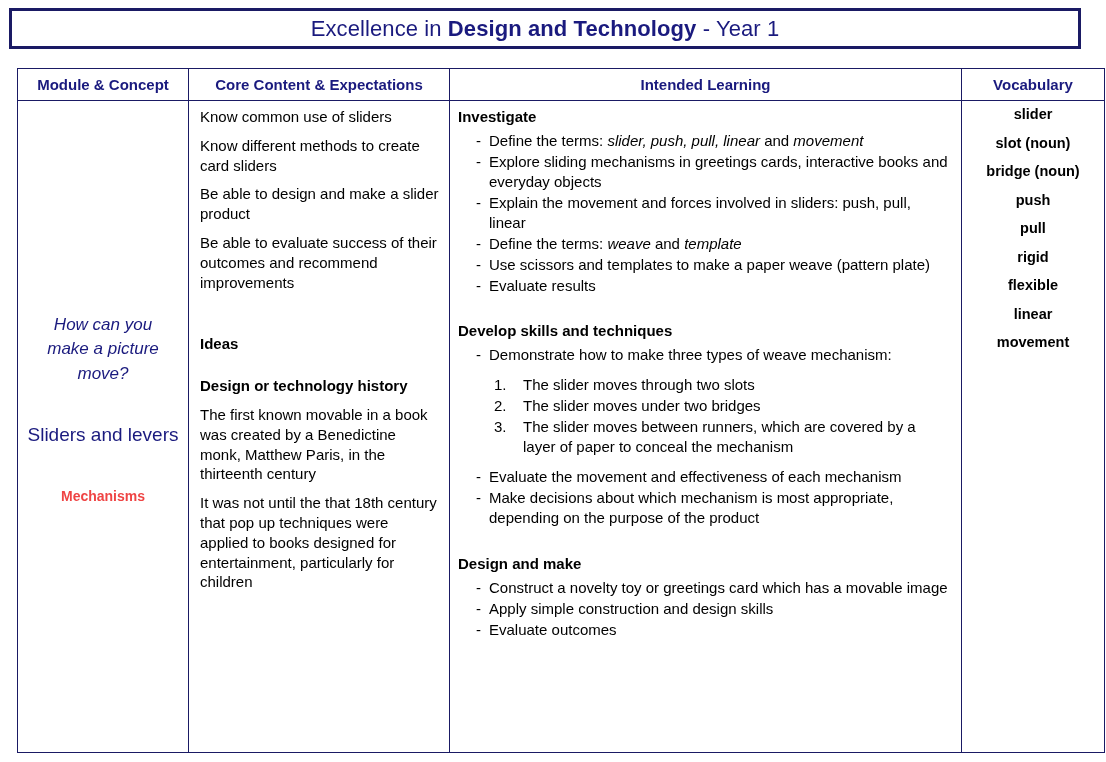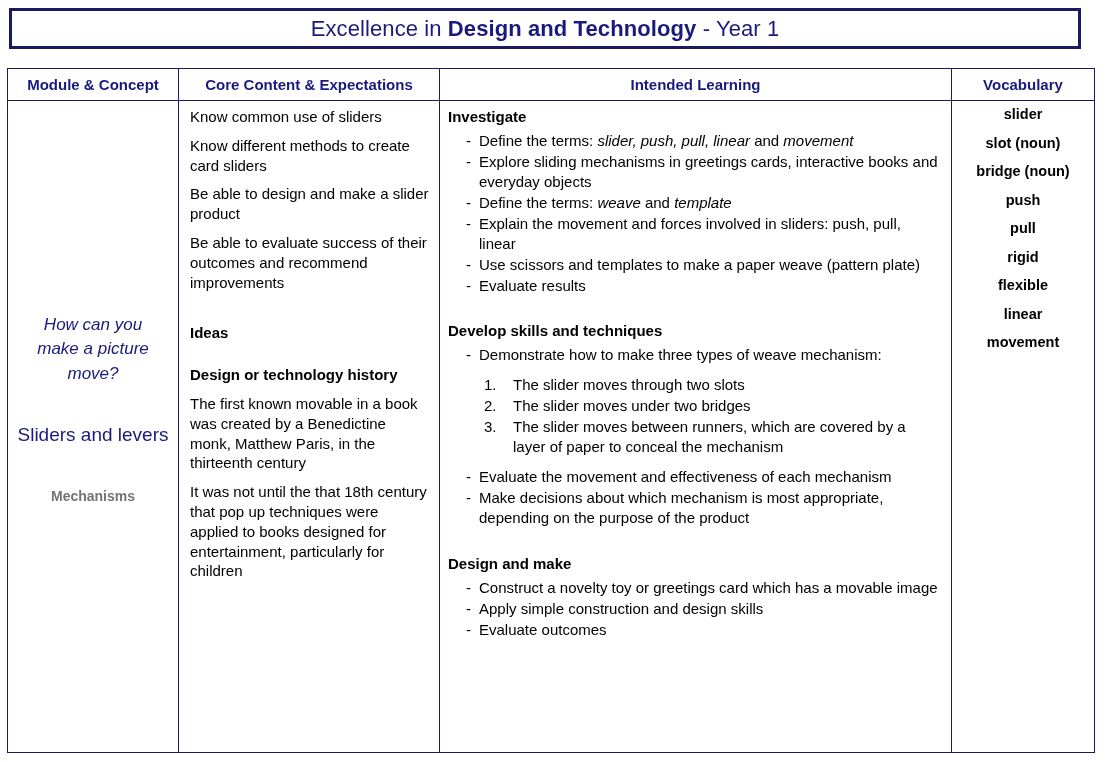--- a/index.html
+++ b/index.html
@@ -39,21 +39,21 @@
     font-size: 22px;
     color: #1a1a7e;
     letter-spacing: 0.1px;
     white-space: nowrap;
   }
   .title-text .strong { font-weight: bold; }
 
   
   .grid {
     position: absolute;
-    left: 7px;
+    left: 17px;
     top: 68px;
     width: 1088px;
     height: 685px;
     box-sizing: border-box;
     border: 1.5px solid #1a1a64;
     display: grid;
     grid-template-columns: 171px 261px 512px 142px;
     grid-template-rows: 32px 1fr;
   }
   .cell {
@@ -98,38 +98,38 @@
   }
   .module-topic {
     font-size: 19px;
     color: #1a1a7e;
     line-height: 1.45;
     margin: 0 0 40px 0;
   }
   .module-concept {
     font-size: 14px;
     font-weight: bold;
-    color: #737373;
+    color: #ef4444;
     margin: 0;
   }
 
   
   .col-core {
     padding: 6px 9px 6px 11px;
     font-size: 15px;
     line-height: 1.32;
   }
   .col-core p {
     margin: 0 0 9px 0;
   }
   .col-core .sec-head {
     font-weight: bold;
     margin: 22px 0 9px 0;
   }
-  .col-core .sec-head.first-head { margin-top: 31px; }
+  .col-core .sec-head.first-head { margin-top: 42px; }
   .col-core em { font-style: italic; }
 
   
   .col-learning {
     padding: 6px 10px 6px 8px;
     font-size: 15px;
     line-height: 1.33;
   }
   .learn-head {
     font-weight: bold;
@@ -220,22 +220,22 @@
       <p class="sec-head">Design or technology history</p>
       <p>The first known movable in a book was created by a Benedictine monk, Matthew Paris, in the thirteenth century</p>
       <p>It was not until the that 18th century that pop up techniques were applied to books designed for entertainment, particularly for children</p>
     </div>
 
     <div class="cell body-cell col-learning">
       <div class="learn-head">Investigate</div>
       <ul class="dash-list">
         <li><span>Define the terms: </span><em>slider, push, pull, linear</em><span> and </span><em>movement</em></li>
         <li>Explore sliding mechanisms in greetings cards, interactive books and everyday objects</li>
+        <li>Explain the movement and forces involved in sliders: push, pull, linear</li>
         <li><span>Define the terms: </span><em>weave</em><span> and </span><em>template</em></li>
-        <li>Explain the movement and forces involved in sliders: push, pull, linear</li>
         <li>Use scissors and templates to make a paper weave (pattern plate)</li>
         <li>Evaluate results</li>
       </ul>
 
       <div class="learn-head spaced">Develop skills and techniques</div>
       <ul class="dash-list">
         <li>Demonstrate how to make three types of weave mechanism:</li>
       </ul>
       <ol class="num-list">
         <li>The slider moves through two slots</li>

